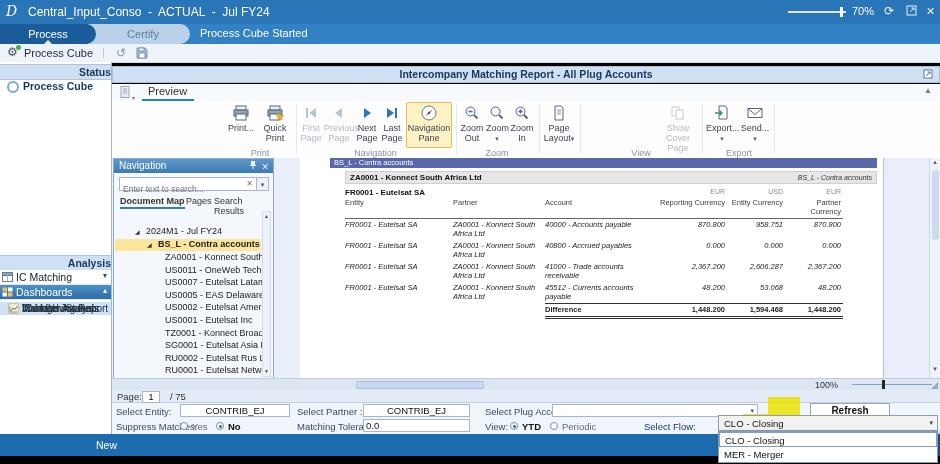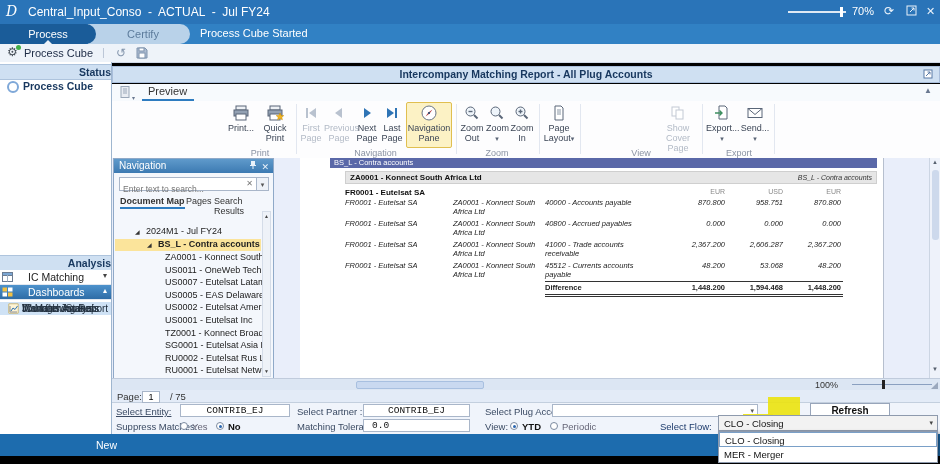--- a/index.html
+++ b/index.html
@@ -29,21 +29,21 @@
   #absep{left:102px;top:2px;color:#b6c2d2;font-size:11px;}
   .abico{top:2px;font-size:12px;color:#8496ad;}
   
   #sidebar{left:0;top:62px;width:112px;height:372px;background:#fff;border-right:1px solid #9fb6cf;box-sizing:border-box;}
   .sband{position:absolute;left:0;width:111px;height:14px;background:#cfe0f2;border-top:1px solid #aec4dd;border-bottom:1px solid #aec4dd;
          text-align:right;font-size:10.5px;font-weight:bold;color:#17375e;line-height:14px;}
   #statusitem{left:0;top:17px;width:111px;height:14px;position:absolute;}
   .circ{position:absolute;left:7px;top:2px;width:8px;height:8px;border:2px solid #7fa8d8;border-radius:50%;background:#fff;}
   #statusitem .t{position:absolute;left:23px;top:1px;font-size:10.5px;font-weight:bold;color:#17375e;}
   .accrow{position:absolute;left:0;width:111px;height:14px;background:#fff;border-bottom:1px solid #e2e8f0;}
-  .accrow .t{position:absolute;left:28px;top:1px;font-size:10.5px;color:#222;}
+  .accrow .t{position:absolute;left:16px;top:1px;font-size:10.5px;color:#222;}
   .accrow .car{position:absolute;right:4px;top:1px;font-size:8px;color:#444;}
   #dashrow{background:linear-gradient(#4d92cc,#2e6ca6);}
   #dashrow .t{color:#fff;}
   #dashrow .car{color:#fff;}
   .dash-item{position:absolute;left:0;width:111px;height:13px;}
   .dash-item.selected{background:#cfe2f5;}
   .dash-item .ic{position:absolute;left:8px;top:1px;}
   .dash-item .lb{position:absolute;left:22px;top:1px;font-size:10px;color:#22303f;white-space:nowrap;}
   .mini-ic{position:absolute;left:2px;top:2px;}
   
@@ -111,33 +111,33 @@
   #grip{position:absolute;right:2px;top:3px;width:0;height:0;border-left:7px solid transparent;border-bottom:7px solid #9aa8bd;}
   #pagerow{left:112px;top:390px;width:828px;height:13px;background:#e3ebf7;border-bottom:1px solid #c3cfde;box-sizing:border-box;}
   #pagerow .lbl{position:absolute;left:5px;top:1px;font-size:9.5px;color:#333;}
   #pageinput{position:absolute;left:30px;top:1px;width:16px;height:10px;border:1px solid #a9b6c9;background:#fff;font-size:9px;text-align:center;padding:0;font-family:"Liberation Sans",sans-serif;}
   #pagetotal{position:absolute;left:58px;top:1px;font-size:9.5px;color:#333;}
   .frow{left:112px;width:828px;height:15px;background:#f0f4fb;}
   #frow1{top:403px;}
   #frow2{top:418px;height:16px;}
   .flbl{position:absolute;top:3px;font-size:9.5px;color:#3a4a63;}
   .finp{position:absolute;top:1px;height:13px;background:#fff;border:1px solid #a9b6c9;box-sizing:border-box;font-size:9.5px;color:#111;
-        padding:0 8px;font-family:Liberation Mono, monospace;}
+        padding:0 2px;font-family:Liberation Sans, sans-serif;}
   .ctr{text-align:center;}
   .combo{position:absolute;top:1px;height:13px;background:#fff;border:1px solid #a9b6c9;box-sizing:border-box;}
   .combo .ar{position:absolute;right:3px;top:2px;font-size:7px;color:#555;}
   #refreshbtn{position:absolute;left:698px;top:0px;width:80px;height:14px;background:#fff;border:1px solid #98a5ba;box-sizing:border-box;
               font-size:10px;font-weight:bold;color:#111;text-align:center;line-height:13px;}
   .radio{position:absolute;top:4px;width:8px;height:8px;border:1px solid #7b8aa0;border-radius:50%;background:#fff;box-sizing:border-box;}
   .radio.on:after{content:"";position:absolute;left:1.5px;top:1.5px;width:3px;height:3px;border-radius:50%;background:#2a66b0;}
   .rlbl{position:absolute;top:3px;font-size:9.5px;color:#333;}
   .rlbl.b{font-weight:bold;color:#111;}
   #hl1{left:768px;top:397px;width:32px;height:37px;background:#ece312;opacity:.92;}
   #hl2{left:743px;top:414px;width:30px;height:20px;background:#ece312;opacity:.92;}
-  #flowlbl{left:660px;top:421px;position:absolute;font-size:9.5px;color:#1c3a6b;z-index:5;}
+  #flowlbl{left:644px;top:421px;position:absolute;font-size:9.5px;color:#1c3a6b;z-index:5;}
   #flowcombo{position:absolute;left:718px;top:415px;width:220px;height:16px;background:#f2f2f2;border:1px solid #8e9aad;box-sizing:border-box;z-index:6;}
   #flowcombo .v{position:absolute;left:5px;top:2px;font-size:9.5px;color:#111;}
   #flowcombo .ar{position:absolute;right:4px;top:3px;font-size:7px;color:#444;}
   #flowlist{position:absolute;left:718px;top:431px;width:220px;background:#fff;border:1px solid #8e9aad;box-sizing:border-box;z-index:20;box-shadow:2px 2px 4px rgba(0,0,0,.4);}
   #flowlist .opt{position:relative;height:15px;font-size:9.5px;color:#111;line-height:15px;padding-left:5px;box-sizing:border-box;}
   #flowlist .opt:first-child{border:1px solid #7aa0c8;}
   
   #taskbar{left:0;top:434px;width:940px;height:22px;background:#1d6cae;}
   #tbtab{position:absolute;left:0;top:0;width:84px;height:22px;background:#fdfdfd;font-size:10px;color:#222;text-align:center;line-height:22px;}
   #tbnew{position:absolute;left:96px;top:0;font-size:10.5px;color:#fff;line-height:22px;}
@@ -458,20 +458,28 @@
             <col style="width:58px">
           </colgroup>
         <thead>
           <tr>
             <th></th>
               <th></th>
               <th></th>
             <th class="cur">EUR</th>
             <th class="cur">USD</th>
             <th class="cur">EUR</th>
+          </tr>
+          <tr>
+            <th class="colh">Entity</th>
+            <th class="colh">Partner</th>
+            <th class="colh">Account</th>
+            <th class="colh num">Reporting Currency</th>
+            <th class="colh num">Entity Currency</th>
+            <th class="colh num">Partner Currency</th>
           </tr>
         </thead>
         <tbody>
           <tr>
               <td>FR0001 - Eutelsat SA</td>
               <td>ZA0001 - Konnect South Africa Ltd</td>
               <td>40000 - Accounts payable</td>
               <td class="num">870.800</td>
               <td class="num">958.751</td>
               <td class="num">870.800</td>
@@ -595,21 +603,21 @@
     <span id="grip"></span>
   </div>
 
   <div id="pagerow" class="abs">
     <span class="lbl">Page:</span>
     <input id="pageinput" value="1" style="">
     <span id="pagetotal">/ 75</span>
   </div>
 
   <div id="frow1" class="abs frow">
-    <span class="flbl" style="left:4px;text-decoration:underline;">Select Entity:</span>
+    <span class="flbl" style="left:4px;">Select Entity:</span>
     <input class="finp ctr" style="left: 68px; width: 110px;" value="CONTRIB_EJ">
     <span class="flbl" style="left:185px;">Select Partner :</span>
     <input class="finp ctr" style="left: 251px; width: 107px;" value="CONTRIB_EJ">
     <span class="flbl" style="left:373px;">Select Plug Account:</span>
     <span class="combo" style="left:440px;width:206px;">
         <span class="ar">▾</span>
       </span>
     <span id="refreshbtn">Refresh</span>
   </div>
 

